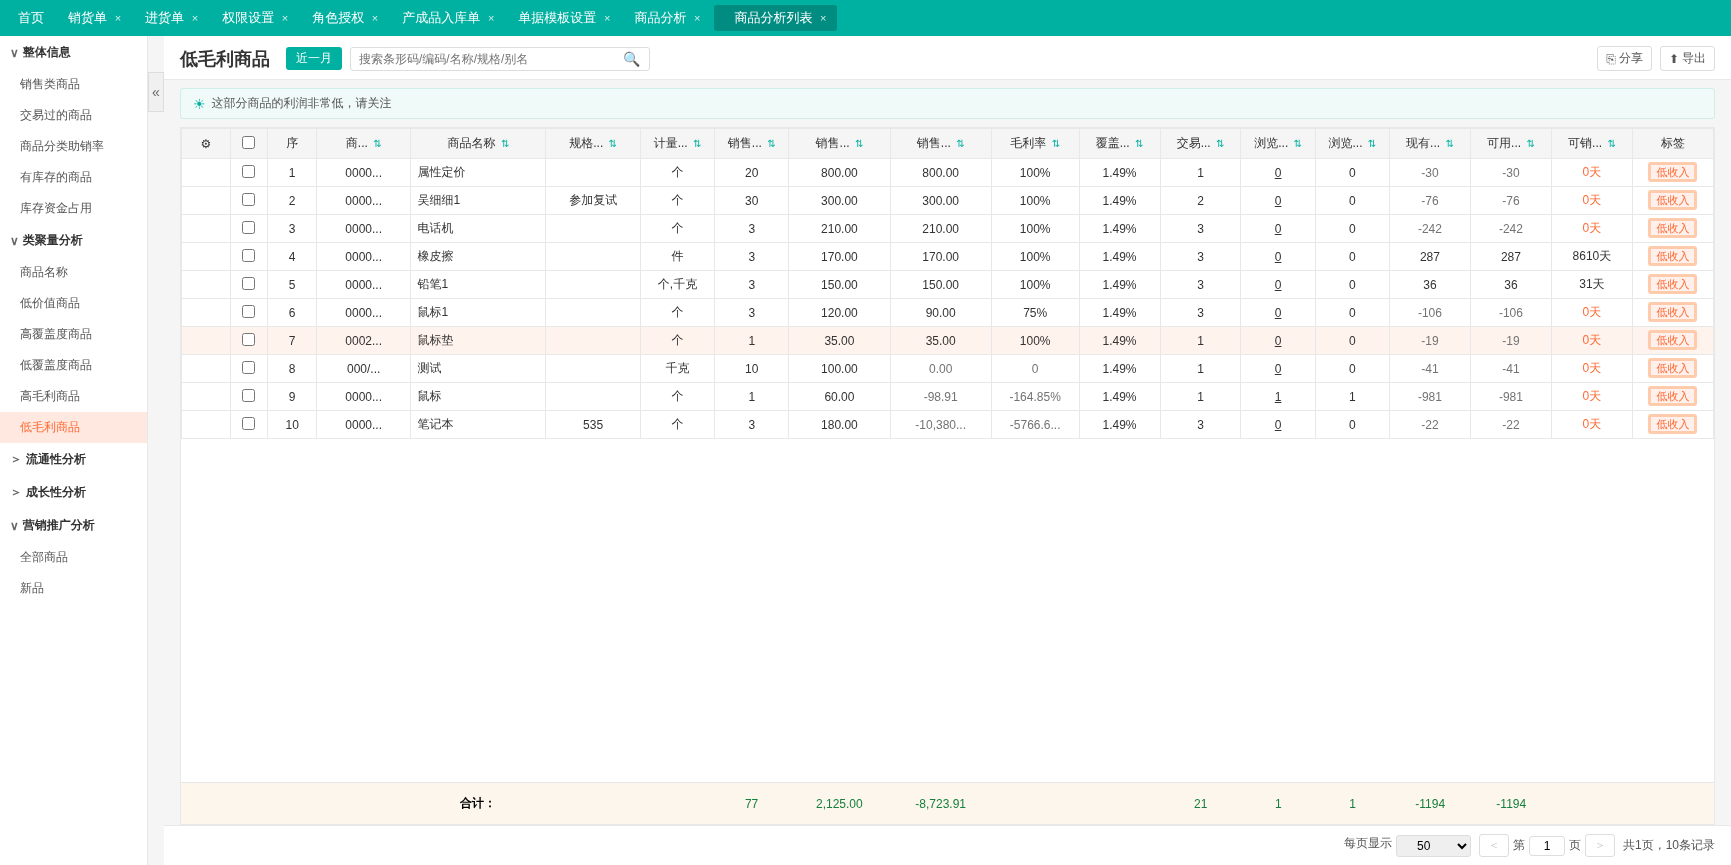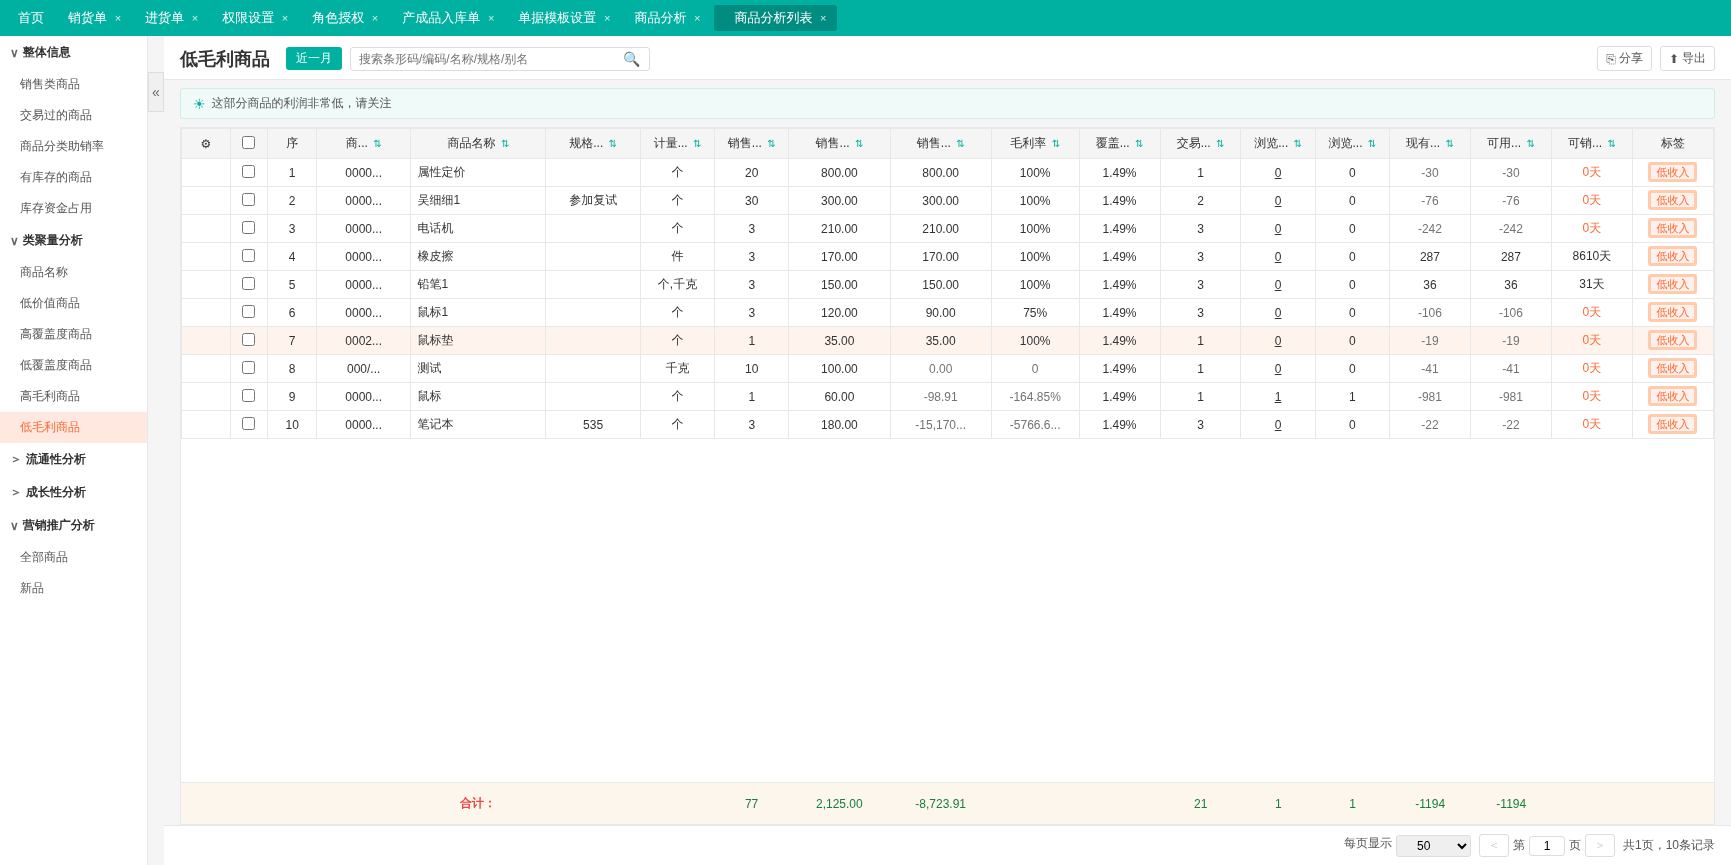--- a/index.html
+++ b/index.html
@@ -283,21 +283,21 @@
       table-layout: fixed;
       min-width: 1400px;
     }
     .footer-table td {
       padding: 6px 6px;
       text-align: center;
       font-size: 12px;
       color: #15803d;
       border: none;
     }
-    .footer-table td.label { font-weight: bold; color: #ef4444; }
+    .footer-table td.label { font-weight: bold; color: #000000; }
   </style>
 </head>
 <body>
 
 <nav class="top-nav">
   <div class="nav-item">首页</div>
   <div class="nav-item">销货单 <span class="close-x">×</span></div>
   <div class="nav-item">进货单 <span class="close-x">×</span></div>
   <div class="nav-item">权限设置 <span class="close-x">×</span></div>
   <div class="nav-item">角色授权 <span class="close-x">×</span></div>
@@ -595,21 +595,21 @@
             <tr>
       <td></td>
       <td><input type="checkbox" style=""></td>
       <td>10</td>
       <td>0000...</td>
       <td class="left">笔记本</td>
       <td>535</td>
       <td>个</td>
       <td>3</td>
       <td>180.00</td>
-      <td class="red">-15,170...</td>
+      <td class="red">-10,380...</td>
       <td class="red">-5766.6...</td>
       <td>1.49%</td>
       <td>3</td>
       <td><span class="underline-link">0</span></td>
       <td>0</td>
       <td class="red">-22</td>
       <td class="red">-22</td>
       <td class="orange">0天</td>
       <td><span class="tag-badge low">低收入</span></td>
     </tr>

